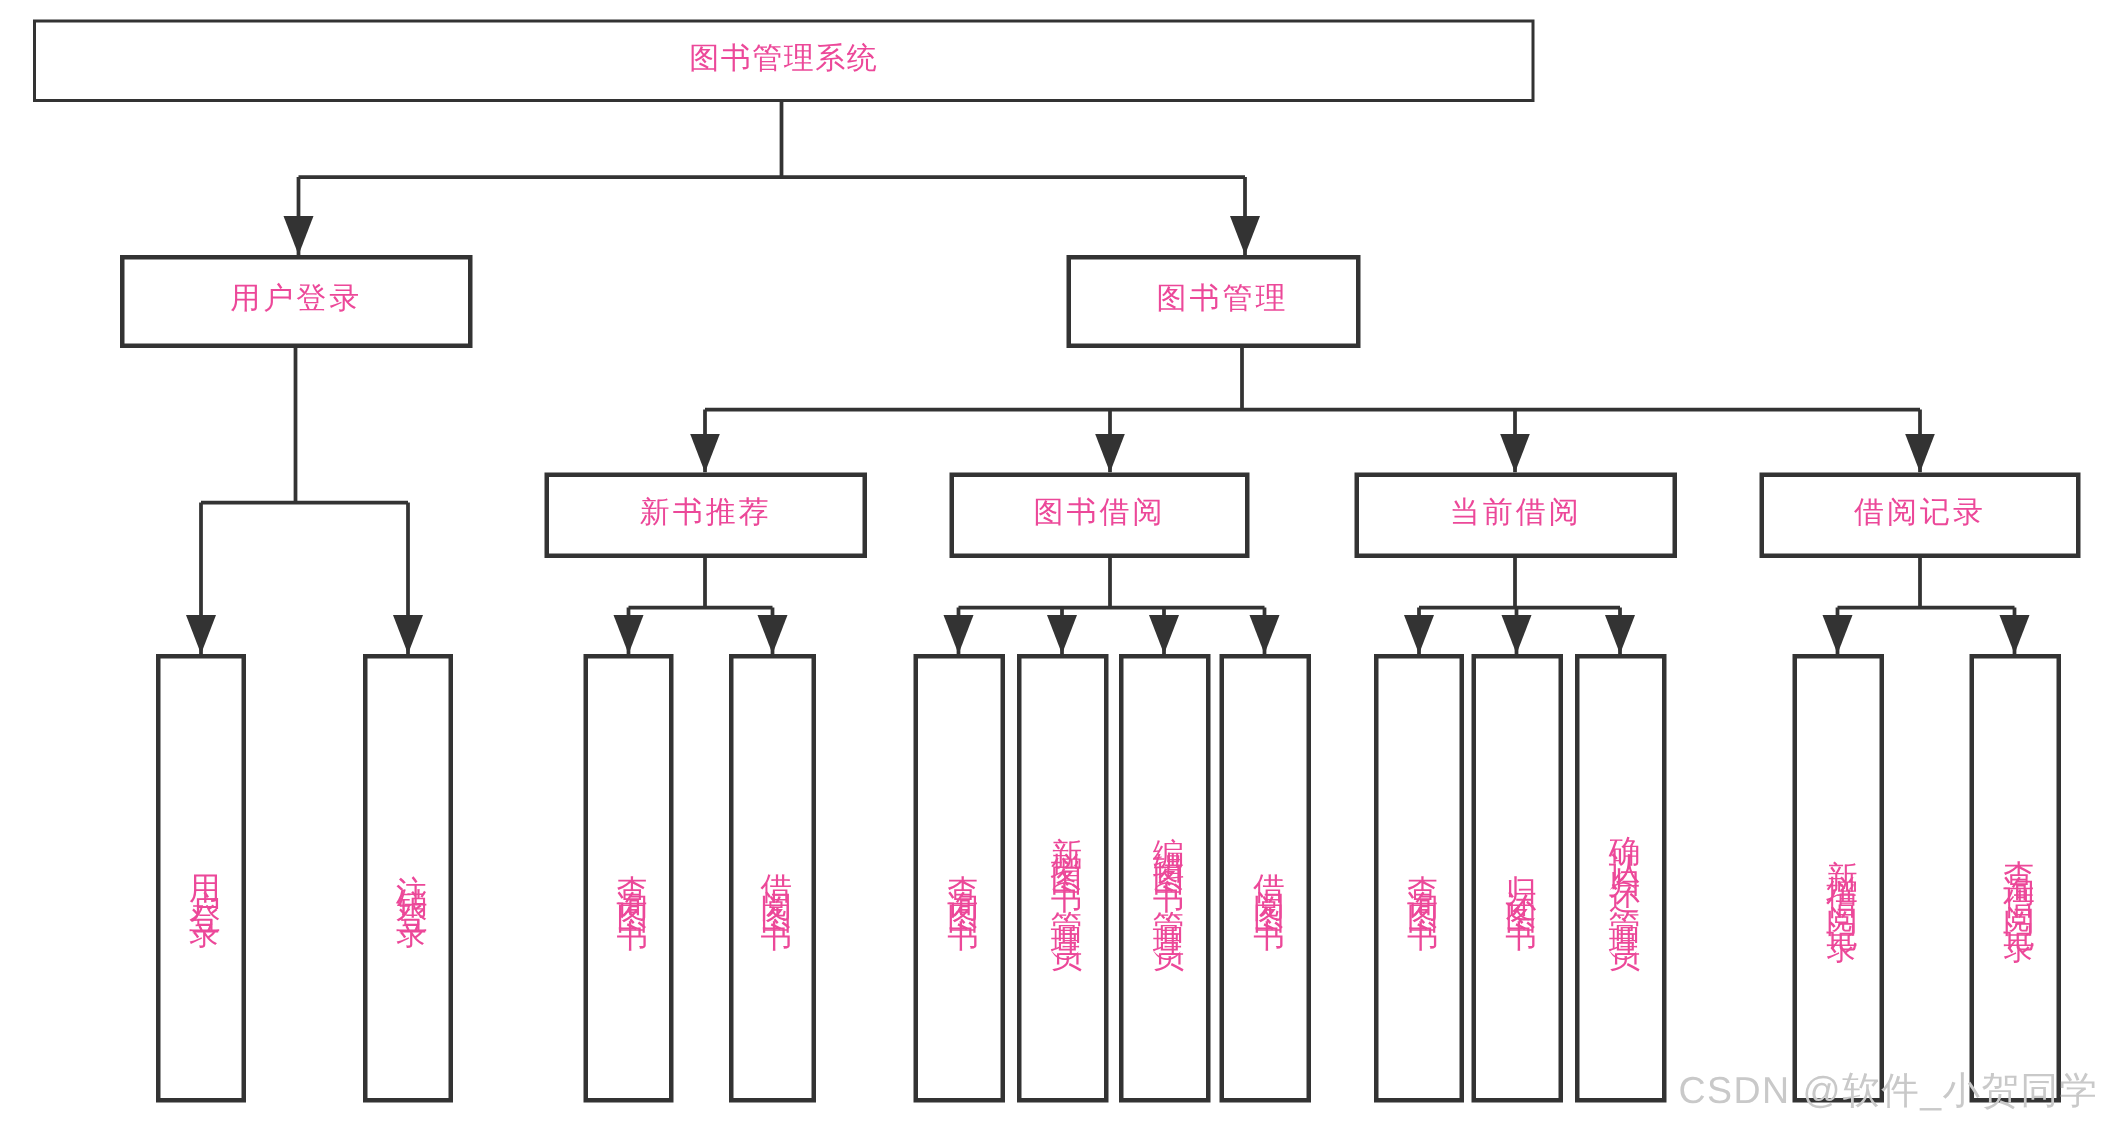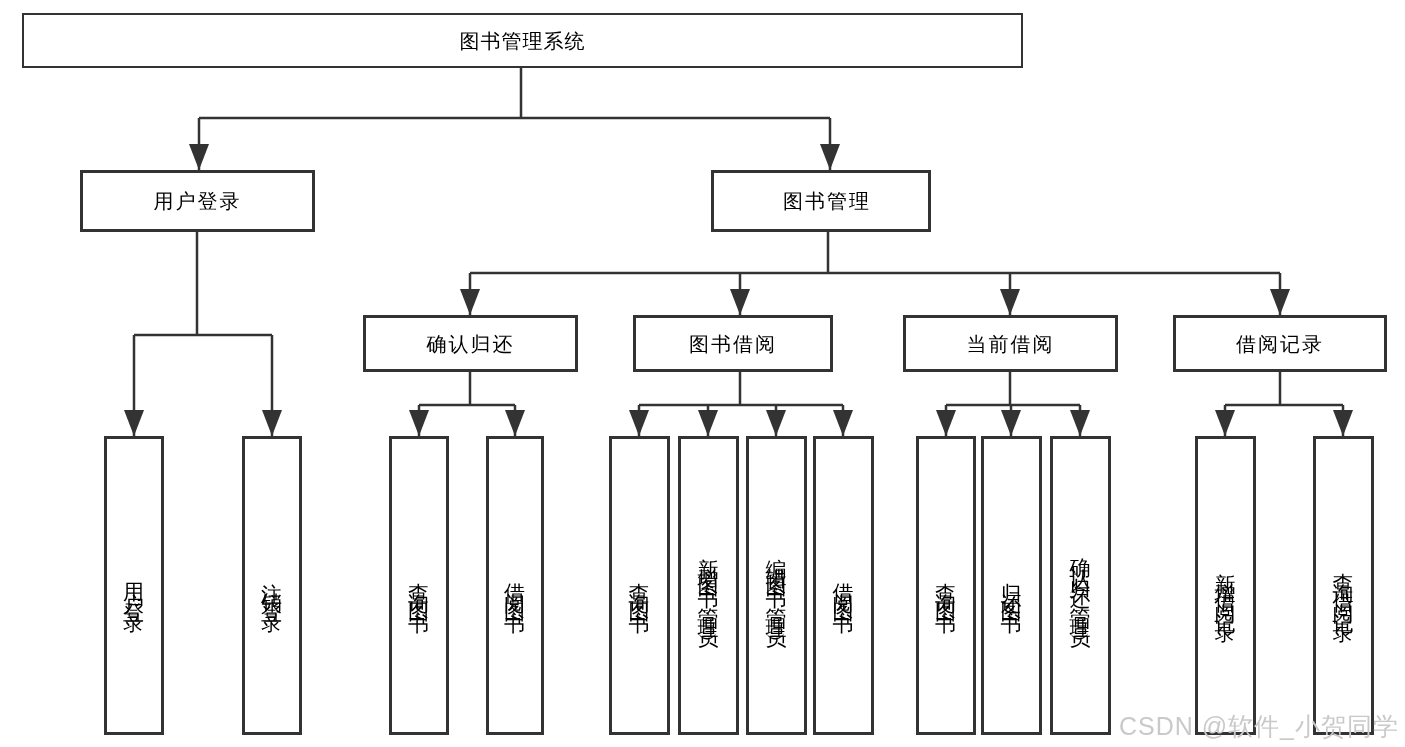--- a/index.html
+++ b/index.html
@@ -11,28 +11,29 @@
     font-family:"Liberation Sans", sans-serif;
   }
   #connectors {
     position:absolute; left:0; top:0; width:1405px; height:747px;
   }
   .node {
     position:absolute;
     box-sizing:border-box;
     background:#ffffff;
     border:3px solid #333333;
-    color:#000000;
+    color:#ec4899;
     display:flex;
     align-items:center;
     justify-content:center;
     font-size:20px;
     letter-spacing:2px;
     line-height:1;
     white-space:nowrap;
+    font-family:Liberation Mono, monospace;
   }
   .root {
     left:22px; top:13px; width:1001px; height:55px;
     border-width:2px;
     letter-spacing:1px;
   }
   .l2 { top:170px; height:62px; }
   .l3 { top:315px; height:57px; }
   .leaf {
     top:436px; height:299px;
@@ -89,23 +90,23 @@
     <line x1="946" y1="405" x2="946" y2="436" stroke="#333333" stroke-width="2.5" marker-end="url(#arrow)"></line>
     <line x1="1011" y1="405" x2="1011" y2="436" stroke="#333333" stroke-width="2.5" marker-end="url(#arrow)"></line>
     <line x1="1080" y1="405" x2="1080" y2="436" stroke="#333333" stroke-width="2.5" marker-end="url(#arrow)"></line>
     <line x1="1225" y1="405" x2="1225" y2="436" stroke="#333333" stroke-width="2.5" marker-end="url(#arrow)"></line>
     <line x1="1343" y1="405" x2="1343" y2="436" stroke="#333333" stroke-width="2.5" marker-end="url(#arrow)"></line>
   </svg>
 
   <div class="node root">图书管理系统</div>
 
   <div class="node l2" style="left:80px;  width:235px;">用户登录</div>
-  <div class="node l2" style="left:711px; width:220px;padding-left:12px;">图书管理</div>
+  <div class="node l2" style="left:711px; width:196px;padding-left:12px;">图书管理</div>
 
-  <div class="node l3" style="left:363px;  width:215px;">确认归还</div>
+  <div class="node l3" style="left:363px;  width:215px;">新书推荐</div>
   <div class="node l3" style="left:633px;  width:200px;">图书借阅</div>
   <div class="node l3" style="left:1173px; width:214px;">借阅记录</div>
   <div class="node l3" style="left:903px;  width:215px;">当前借阅</div>
 
   <div class="node leaf" style="left:104px; width:60px;">用户登录</div>
   <div class="node leaf" style="left:242px; width:60px;">注销登录</div>
 
   <div class="node leaf" style="left:389px; width:60px;">查询图书</div>
   <div class="node leaf" style="left:486px; width:58px;">借阅图书</div>
 

